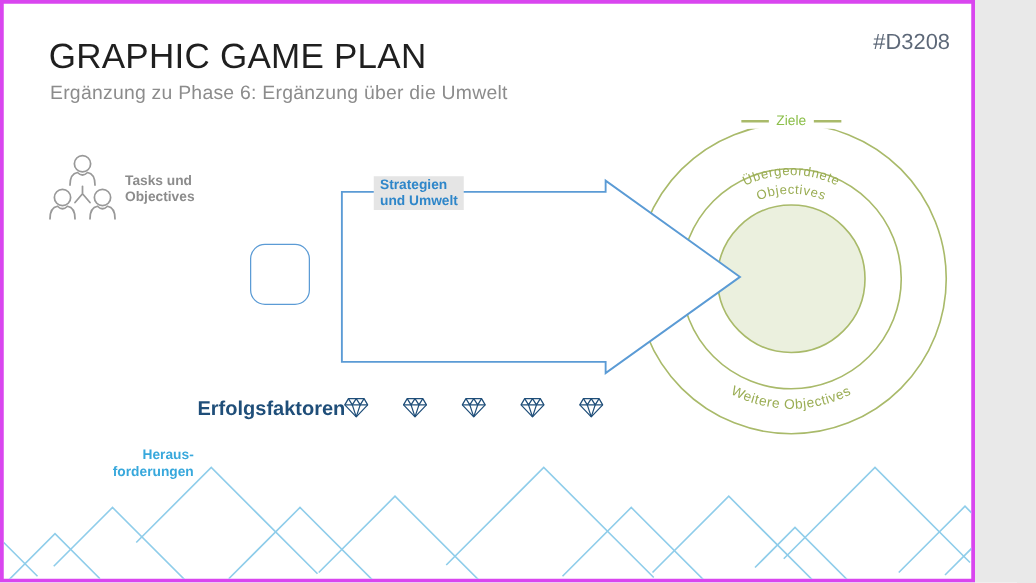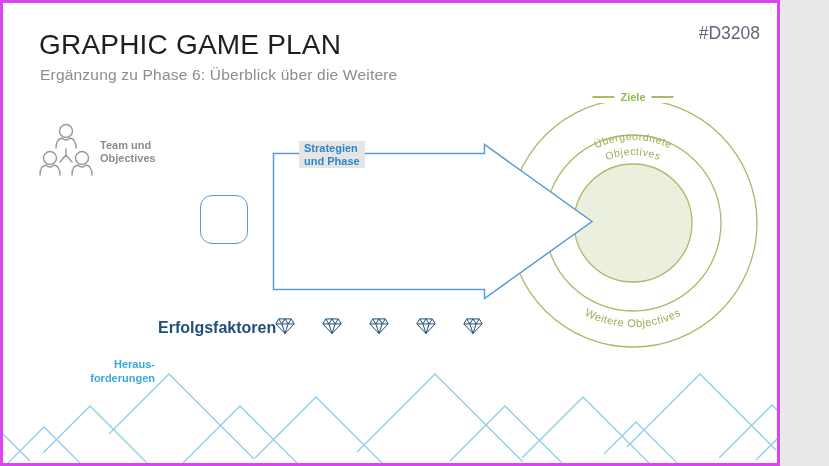--- a/index.html
+++ b/index.html
@@ -16,53 +16,53 @@
   
   .team-label{left:97px;top:136px;font-size:11px;font-weight:bold;color:#8c8c8c;line-height:13px;}
   
   .rsquare{left:197px;top:192px;width:46px;height:47px;border:1.5px solid #5b9bd5;border-radius:12px;background:#fff;}
   
   .strat-label{left:296px;top:138px;font-size:11px;font-weight:bold;color:#2e86c9;
     line-height:12.5px;background:#e5e5e5;padding:1px 5px;z-index:3;}
   
   .ziele{left:630px;top:88px;transform:translateX(-50%);display:flex;align-items:center;gap:6px;
     background:#fff;padding:0 2px;z-index:3;}
-  .ziele .txt{font-size:11px;font-weight:bold;color:#8cbf4a;}
+  .ziele .txt{font-size:11px;font-weight:normal;color:#8cbf4a;}
   .ziele .dash{width:22px;height:2px;background:#a9ba6a;}
   
   .erfolg-label{left:155px;top:316px;font-size:16px;font-weight:bold;color:#1f4e79;}
   .diamond-row{left:272px;top:314px;display:flex;gap:27px;}
   
   .challenge-label{left:58px;top:355px;width:94px;text-align:right;font-size:11px;font-weight:bold;
     color:#38a8dc;line-height:13.5px;}
   svg{display:block;}
   .z1{z-index:1;} .z2{z-index:2;}
 </style>
 </head>
 <body>
 
 <div class="slide">
 
   <div class="abs title">GRAPHIC GAME PLAN</div>
-  <div class="abs subtitle">Ergänzung zu Phase 6: Überblick über die Weitere</div>
+  <div class="abs subtitle">Ergänzung zu Phase 6: Ergänzung über die Umwelt</div>
   <div class="abs refcode">#D3208</div>
 
   <svg class="abs" style="left:36px;top:114px;" width="54" height="68" viewBox="0 0 54 68">
     <g fill="none" stroke="#999999" stroke-width="1.4" stroke-linecap="round">
       <circle cx="27" cy="14" r="6.5"></circle>
       <path d="M17 31 Q17 22 23 21 Q27 25 31 21 Q37 22 37 31"></path>
       <circle cx="11" cy="41" r="6.5"></circle>
       <path d="M1 58 Q1 49 7 48 Q11 52 15 48 Q21 49 21 58"></path>
       <circle cx="43" cy="41" r="6.5"></circle>
       <path d="M33 58 Q33 49 39 48 Q43 52 47 48 Q53 49 53 58"></path>
       <path d="M27 32 V38 M27 38 L21 45 M27 38 L33 45"></path>
     </g>
   </svg>
   <div class="abs team-label">
-    <div>Team und</div>
+    <div>Tasks und</div>
     <div>Objectives</div>
   </div>
 
   <svg class="abs" style="left:495px;top:80px;" width="272" height="284" viewBox="495 80 272 284">
     <circle cx="630" cy="220" r="124" fill="none" stroke="#a9ba6a" stroke-width="1.3"></circle>
     <circle cx="630" cy="220" r="88" fill="none" stroke="#a9ba6a" stroke-width="1.3"></circle>
     <circle cx="630" cy="220" r="59" fill="#ebf0de" stroke="#a9ba6a" stroke-width="1.3"></circle>
     <defs>
       <path id="arc-upper1" d="M 547 220 A 83 83 0 0 1 713 220"></path>
       <path id="arc-upper2" d="M 562 220 A 68 68 0 0 1 698 220"></path>
@@ -83,21 +83,21 @@
     <span class="dash"></span>
     <span class="txt">Ziele</span>
     <span class="dash"></span>
   </div>
 
   <svg class="abs z2" style="left:258px;top:132px;" width="340" height="172" viewBox="258 132 340 172">
     <path d="M270.5 150.5 H481.5 V141.5 L589 218.5 L481.5 295.5 V286.5 H270.5 Z" fill="#ffffff" stroke="#5b9bd5" stroke-width="1.5" stroke-linejoin="miter"></path>
   </svg>
   <div class="abs strat-label">
     <div>Strategien</div>
-    <div>und Phase</div>
+    <div>und Umwelt</div>
   </div>
 
   <div class="abs rsquare z1"></div>
 
   <div class="abs erfolg-label">Erfolgsfaktoren</div>
   <div class="abs diamond-row">
     <svg width="20" height="18" viewBox="0 0 24 21">
       <g fill="none" stroke="#1f4e79" stroke-width="1.2" stroke-linejoin="round">
         <path d="M4.5 2 L19.5 2 L23 8 L12 19.5 L1 8 Z"></path>
         <path d="M1 8 H23"></path>

